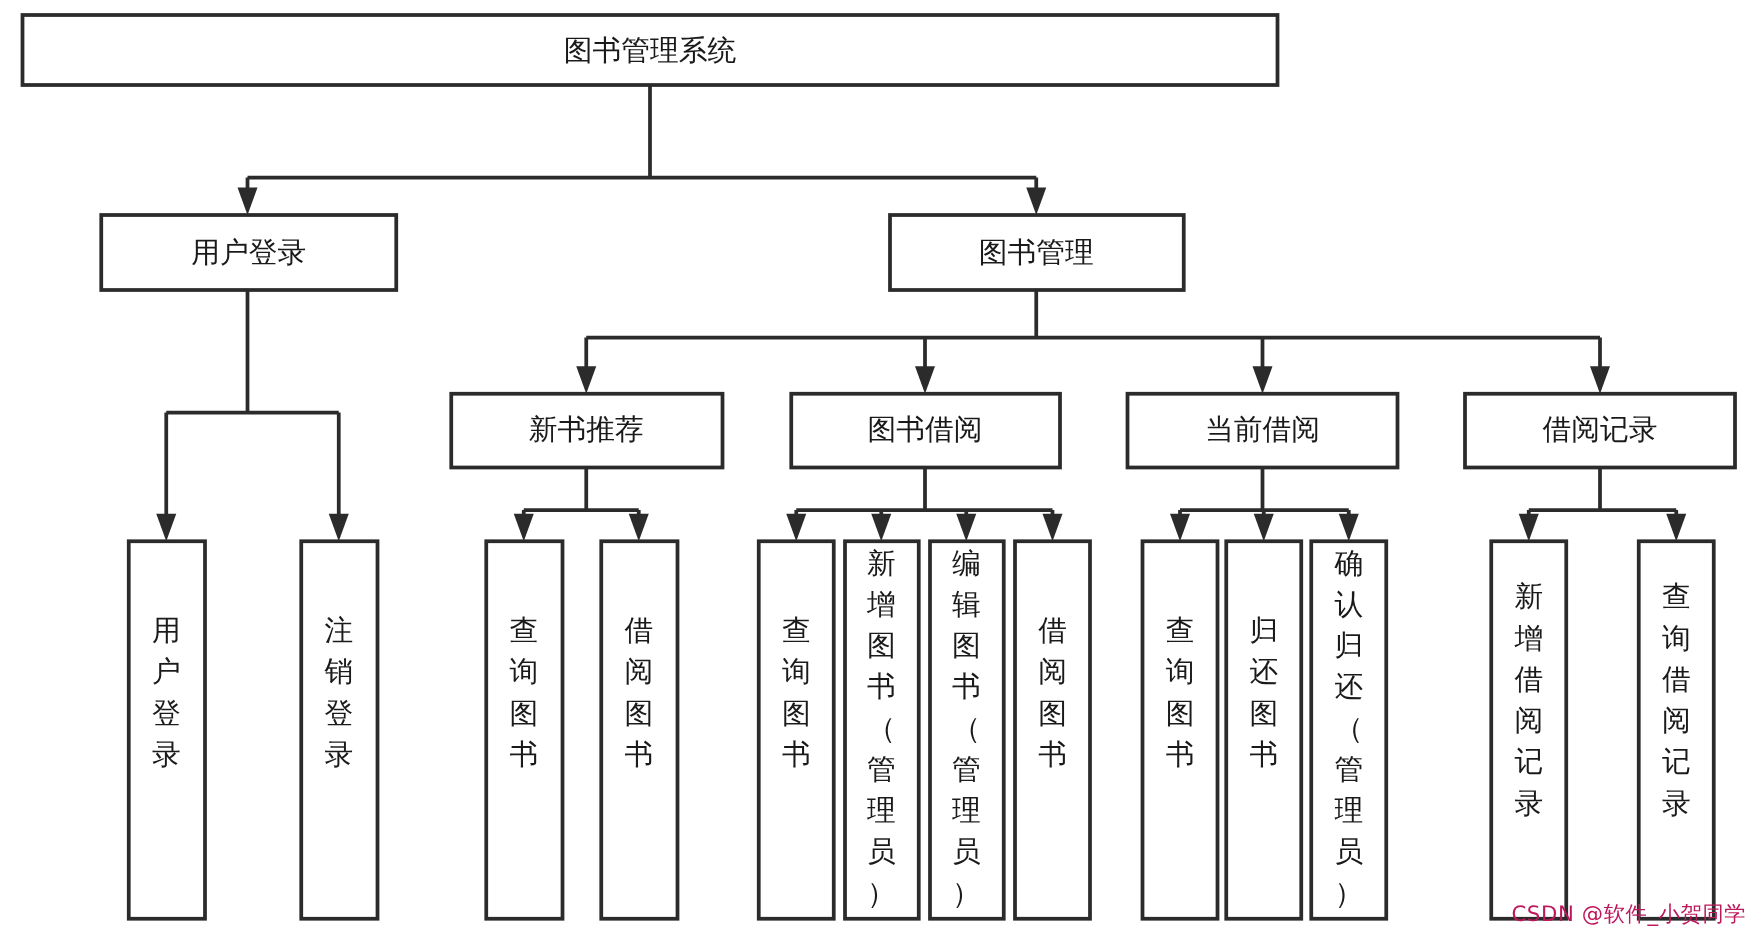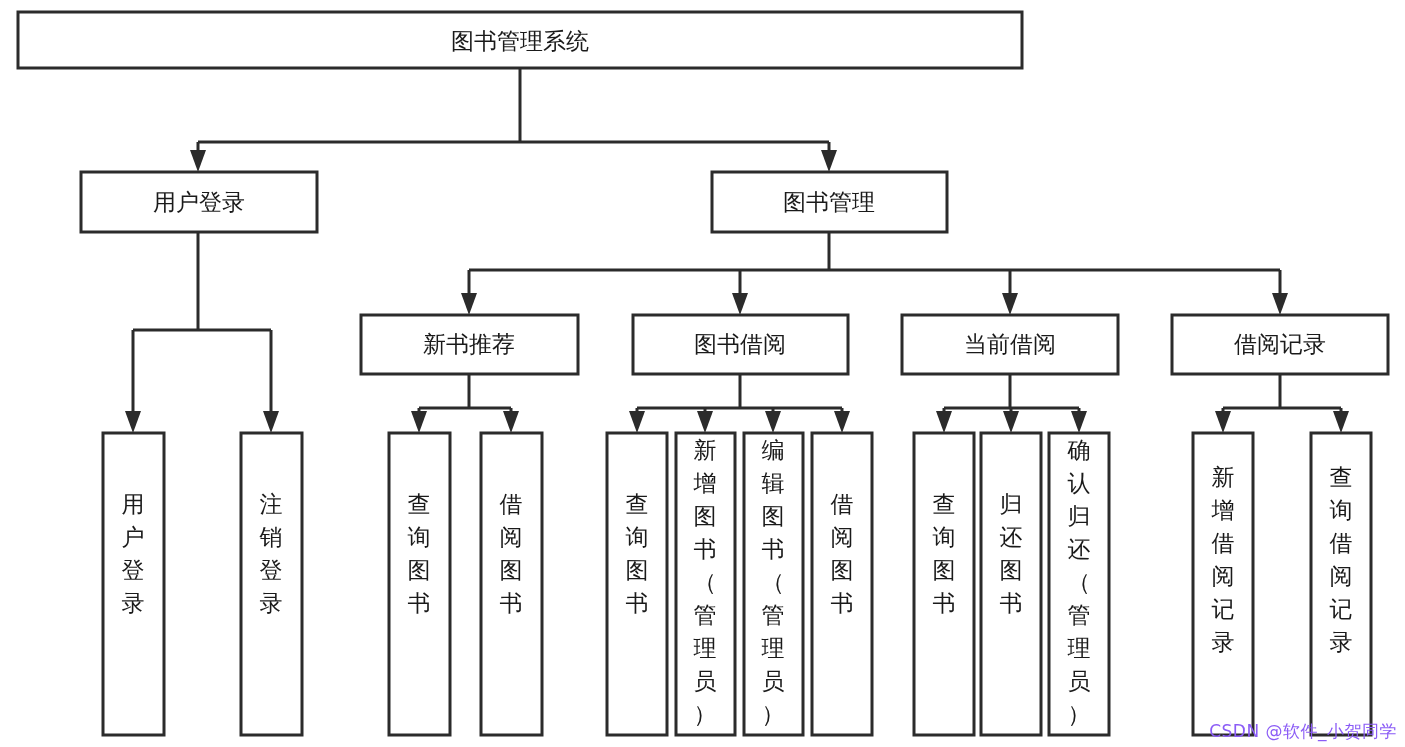--- a/index.html
+++ b/index.html
@@ -18,21 +18,21 @@
     text-anchor:middle;dominant-baseline:middle;
   }
   .leaf-label{
     font-family:"DejaVu Sans","Liberation Sans",sans-serif;
     font-size:23px;fill:#1a1a1a;
     text-anchor:middle;
   }
   .watermark{
     position:absolute;right:8px;bottom:4px;
     font-family:"DejaVu Sans","Liberation Sans",sans-serif;
-    font-size:17px;color:#8b5cf6;white-space:nowrap;
+    font-size:17px;color:#be185d;white-space:nowrap;
     letter-spacing:0.5px;
   }
 </style>
 </head>
 <body>
 
 <svg id="canvas" viewBox="0 0 1405 747" xmlns="http://www.w3.org/2000/svg">
 
   <g>
 

